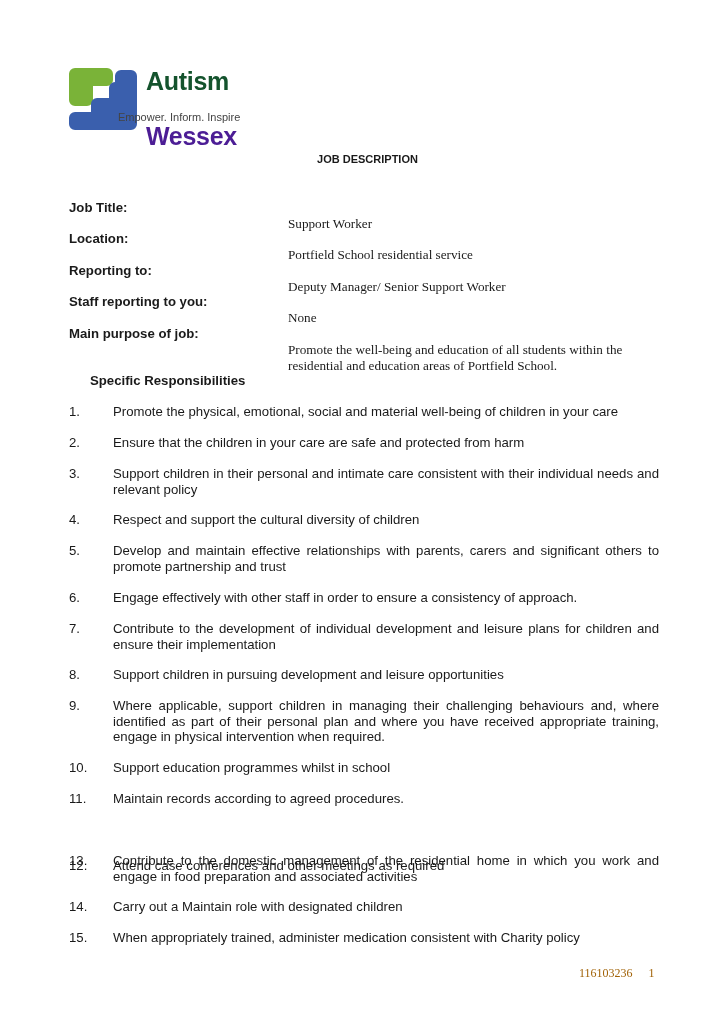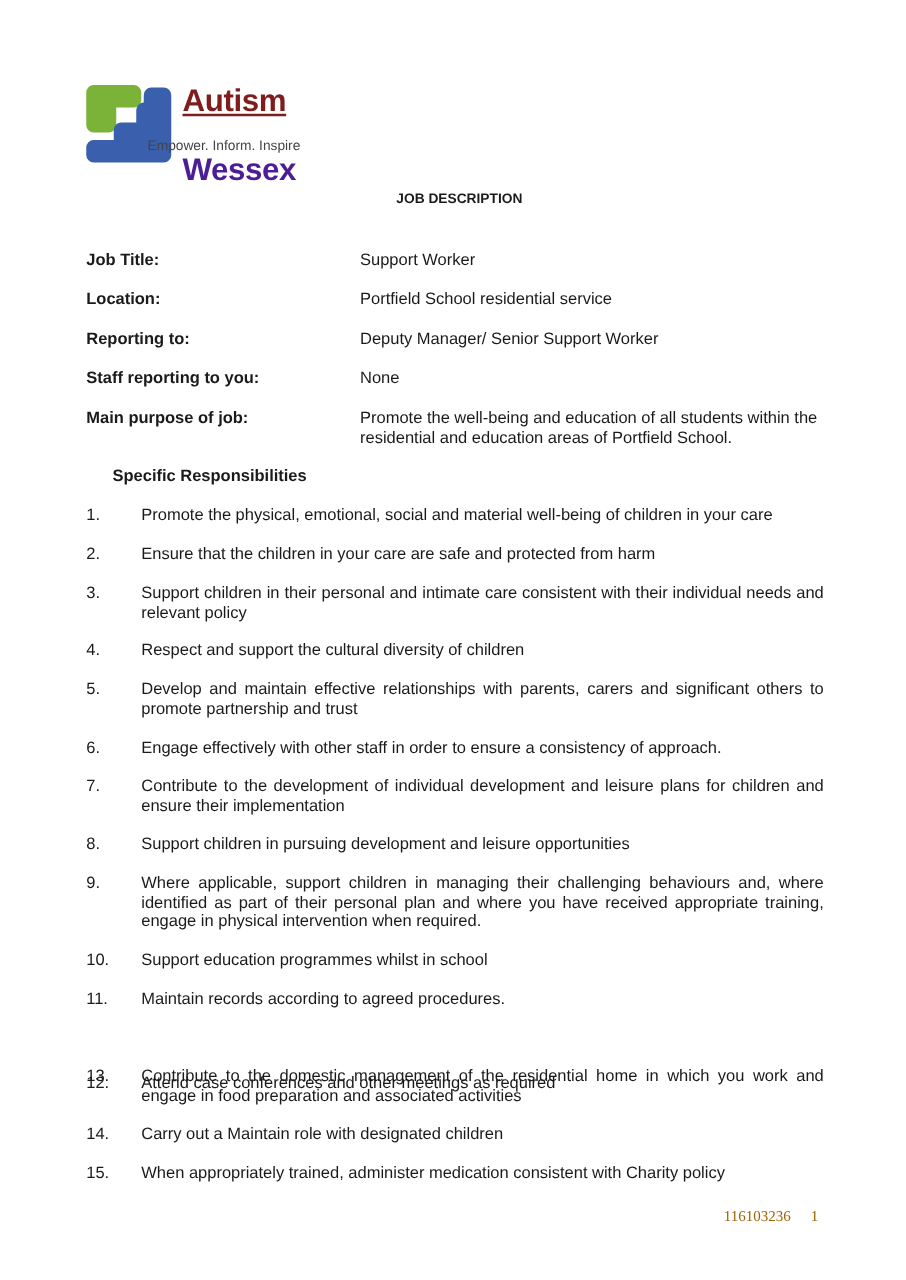--- a/index.html
+++ b/index.html
@@ -20,21 +20,21 @@
     }
     .logo svg { position: absolute; left: 0; top: 0; }
     .logo-name {
       position: absolute;
       left: 79px;
       font-weight: bold;
       font-size: 25px;
       line-height: 25px;
       letter-spacing: -0.3px;
     }
-    .logo-name.l1 { top: 3px; color: #7f1d1d; text-decoration: underline; }
+    .logo-name.l1 { top: 3px; color: #14532d; }
     .logo-name.l2 { top: 41px; color: #4c1d95; margin-top: 17px; }
     .logo-tag {
       position: absolute;
       left: 51px;
       top: 45px;
       font-size: 11px;
       color: #444;
       white-space: nowrap;
     }
     .doc-title {
@@ -53,23 +53,24 @@
     }
     .field .label {
       position: absolute;
       left: 0;
       top: 0;
       font-weight: bold;
     }
     .field .value {
       position: absolute;
       left: 219px;
-      top: 0;
+      top: 16px;
       width: 380px;
       line-height: 16px;
+      font-family: Liberation Serif, serif;
     }
     .section-heading {
       position: absolute;
       left: 69px;
       top: 373px;
       font-weight: bold;
       margin-left: 21px;
     }
     .resp {
       position: absolute;

